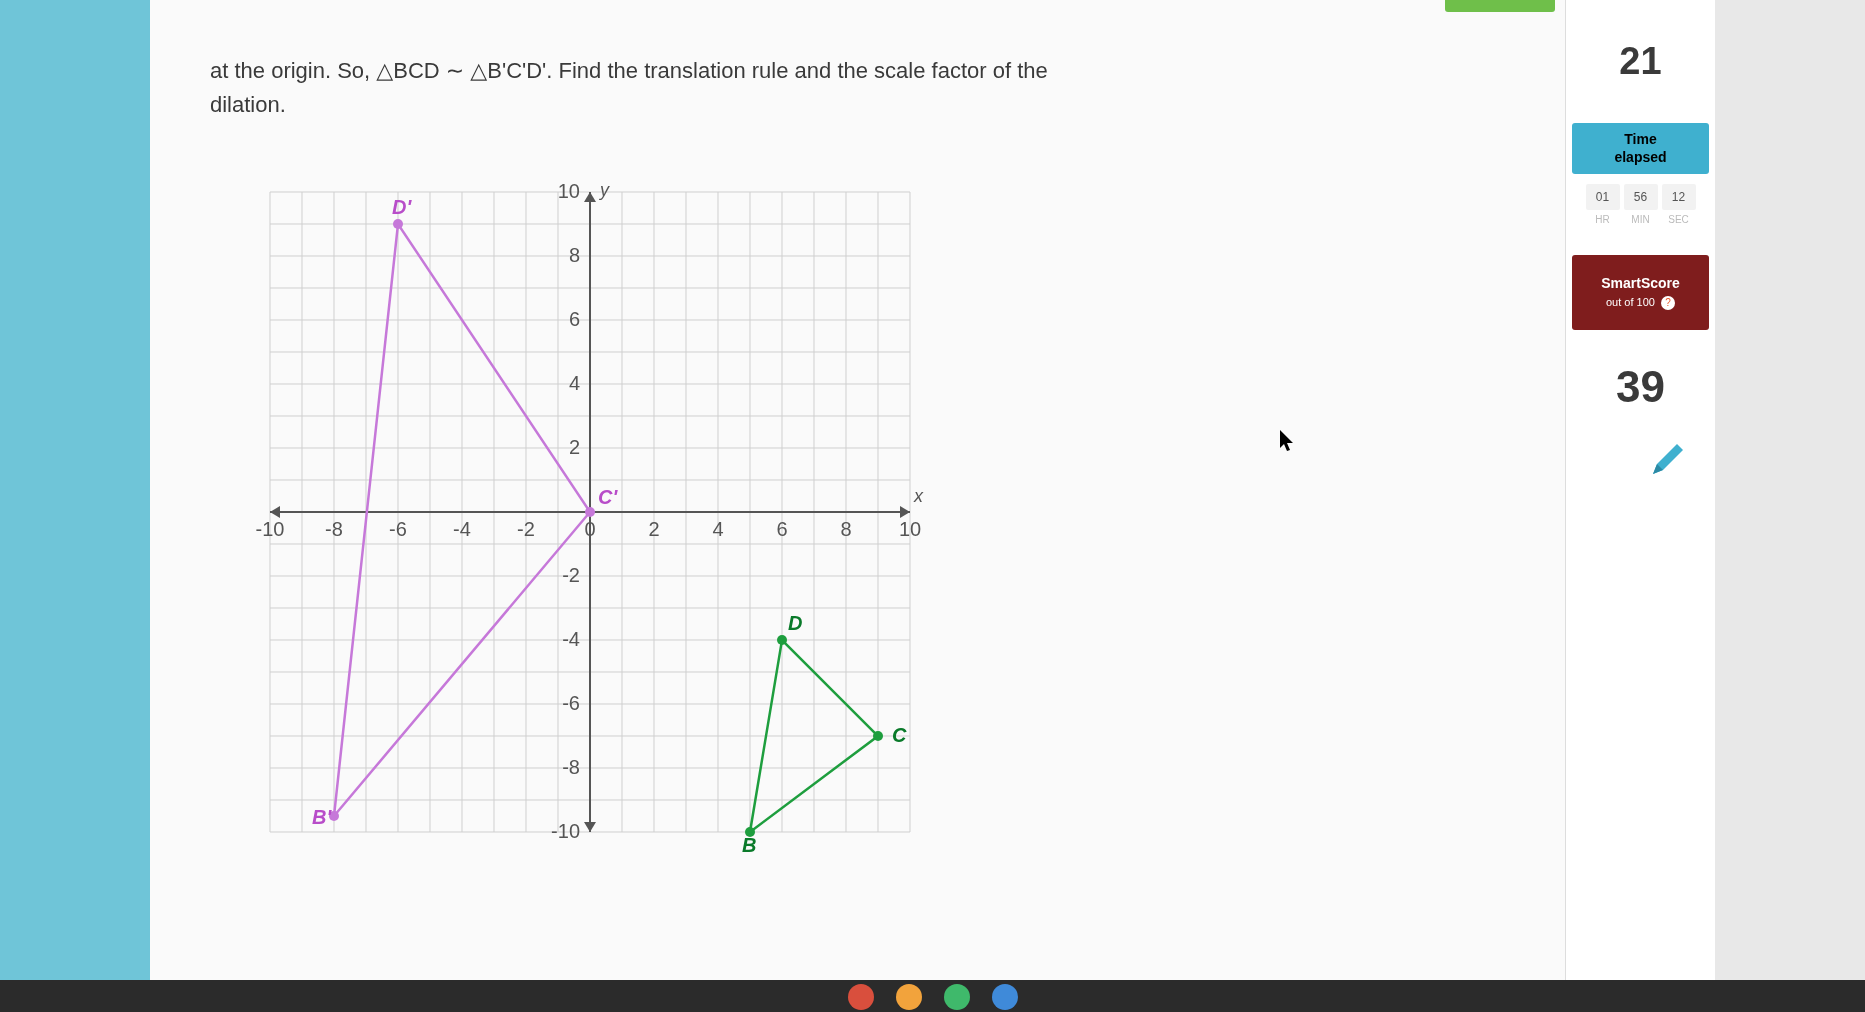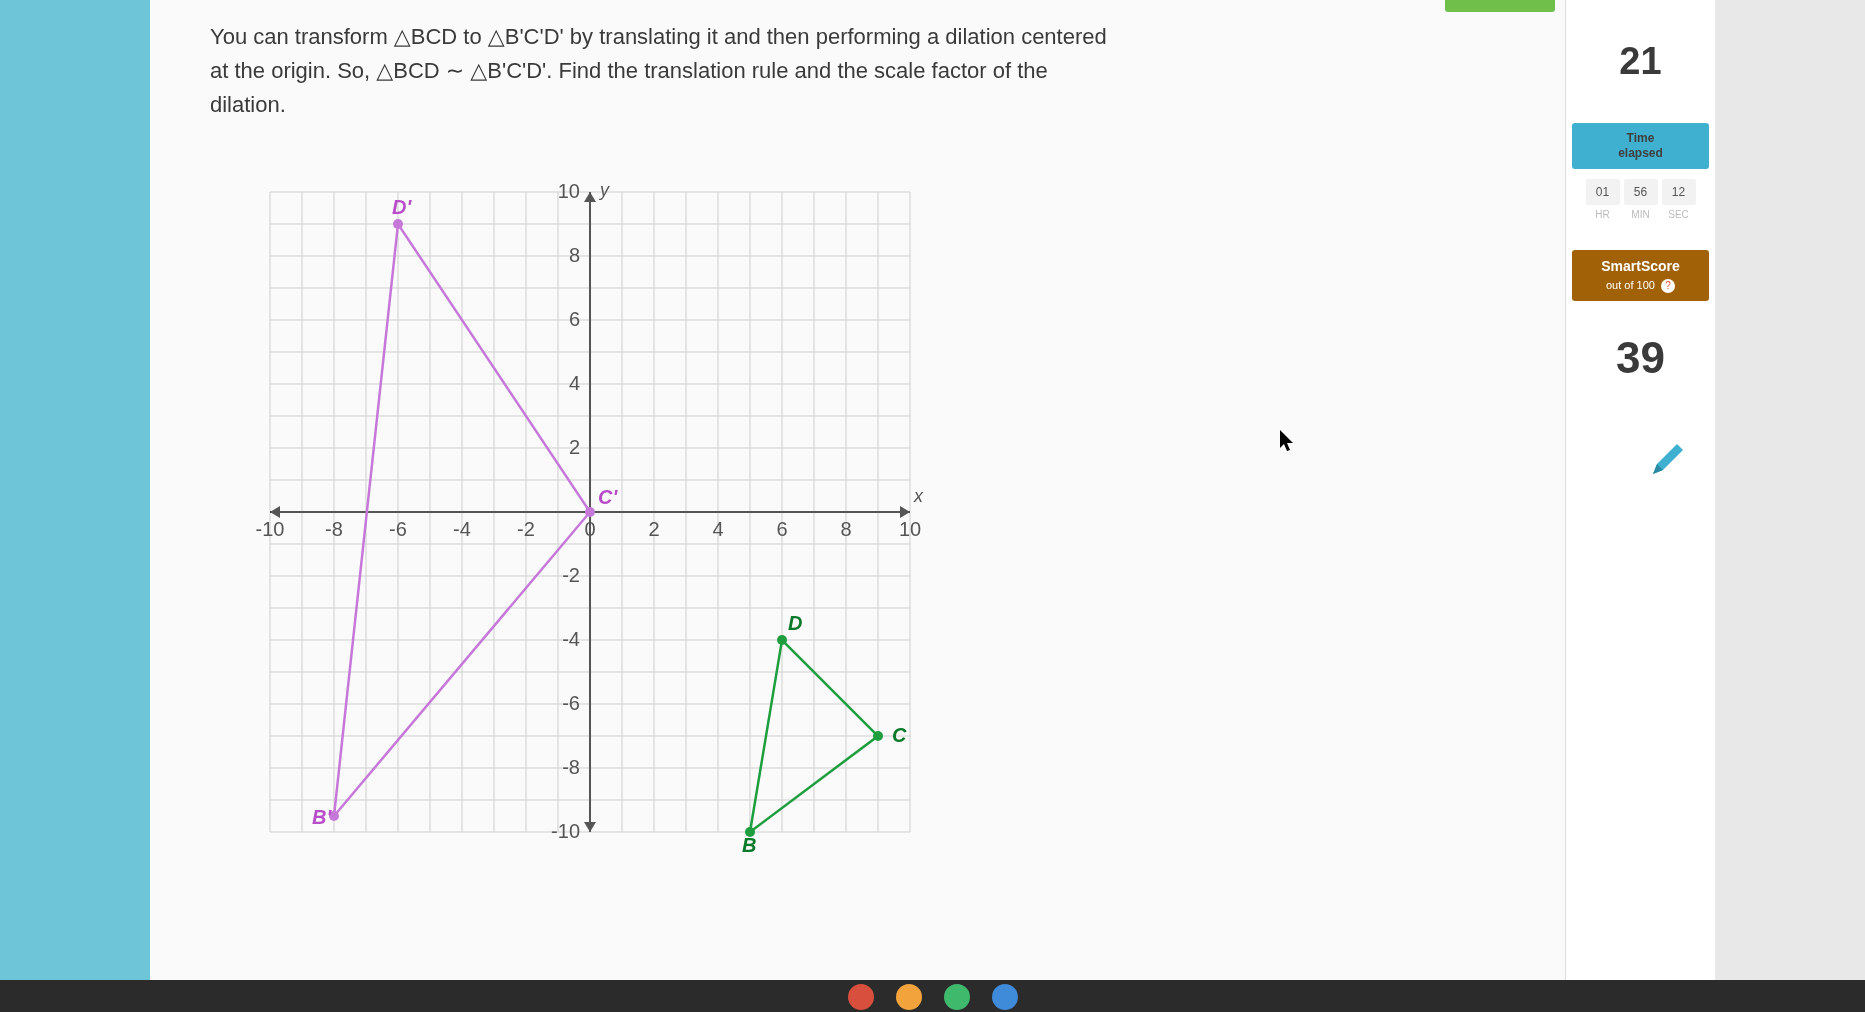--- a/index.html
+++ b/index.html
@@ -49,22 +49,22 @@
     padding-top: 10px;
   }
   .qnum {
     font-size: 38px;
     font-weight: bold;
     color: #3a3a3a;
     margin: 30px 0 40px 0;
   }
   .time-box {
     background: #3fb0cf;
-    color: #404040;
-    font-size: 12px;
+    color: #000000;
+    font-size: 14px;
     font-weight: bold;
     padding: 8px 4px;
     margin: 0 6px;
     border-radius: 3px;
     line-height: 1.25;
   }
   .time-cells {
     display: flex;
     justify-content: center;
     gap: 4px;
@@ -83,25 +83,25 @@
     justify-content: center;
     gap: 4px;
     margin: 0 6px 30px 6px;
   }
   .time-label {
     font-size: 10px;
     color: #bbb;
     min-width: 34px;
   }
   .smartscore-box {
-    background: #a16207;
+    background: #7f1d1d;
     color: #fff;
     font-size: 14px;
     font-weight: bold;
-    padding: 8px 4px;
+    padding: 20px 4px;
     margin: 0 6px;
     border-radius: 3px;
     line-height: 1.25;
   }
   .smartscore-sub {
     font-size: 11px;
     font-weight: normal;
     text-align: center;
   }
   .help-badge {
@@ -165,21 +165,21 @@
 </head>
 <body>
 
 <div class="left-strip"></div>
 
 <div class="main-area">
 
   <div class="answered-badge"></div>
 
   <p class="question-text">
-    <span>You can transform △BCD to △B'C'D' by translating it and then performing a dilation centered</span><br>
+    <br>
     <span>at the origin. So, △BCD ∼ △B'C'D'. Find the translation rule and the scale factor of the</span><br>
     <span>dilation.</span>
   </p>
 
   <div class="graph-wrap">
     <svg class="graph-svg" id="graph-svg" width="720" height="720" viewBox="0 0 720 720">
         <line x1="40" y1="680" x2="40" y2="40" stroke="#cfcfcf" stroke-width="1"></line>
         <line x1="72" y1="680" x2="72" y2="40" stroke="#cfcfcf" stroke-width="1"></line>
         <line x1="104" y1="680" x2="104" y2="40" stroke="#cfcfcf" stroke-width="1"></line>
         <line x1="136" y1="680" x2="136" y2="40" stroke="#cfcfcf" stroke-width="1"></line>

